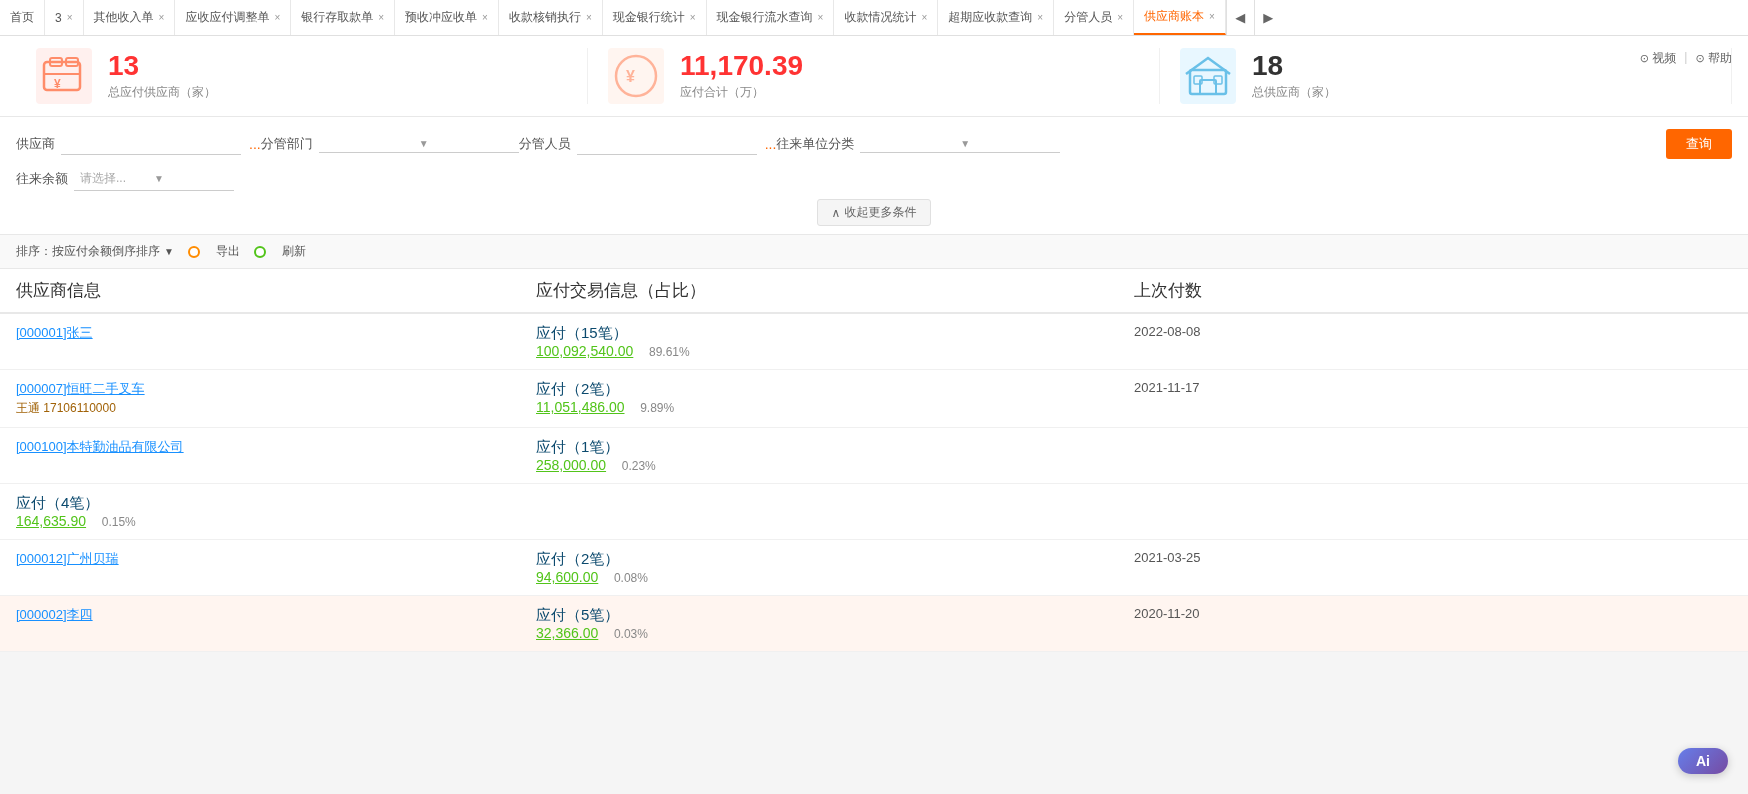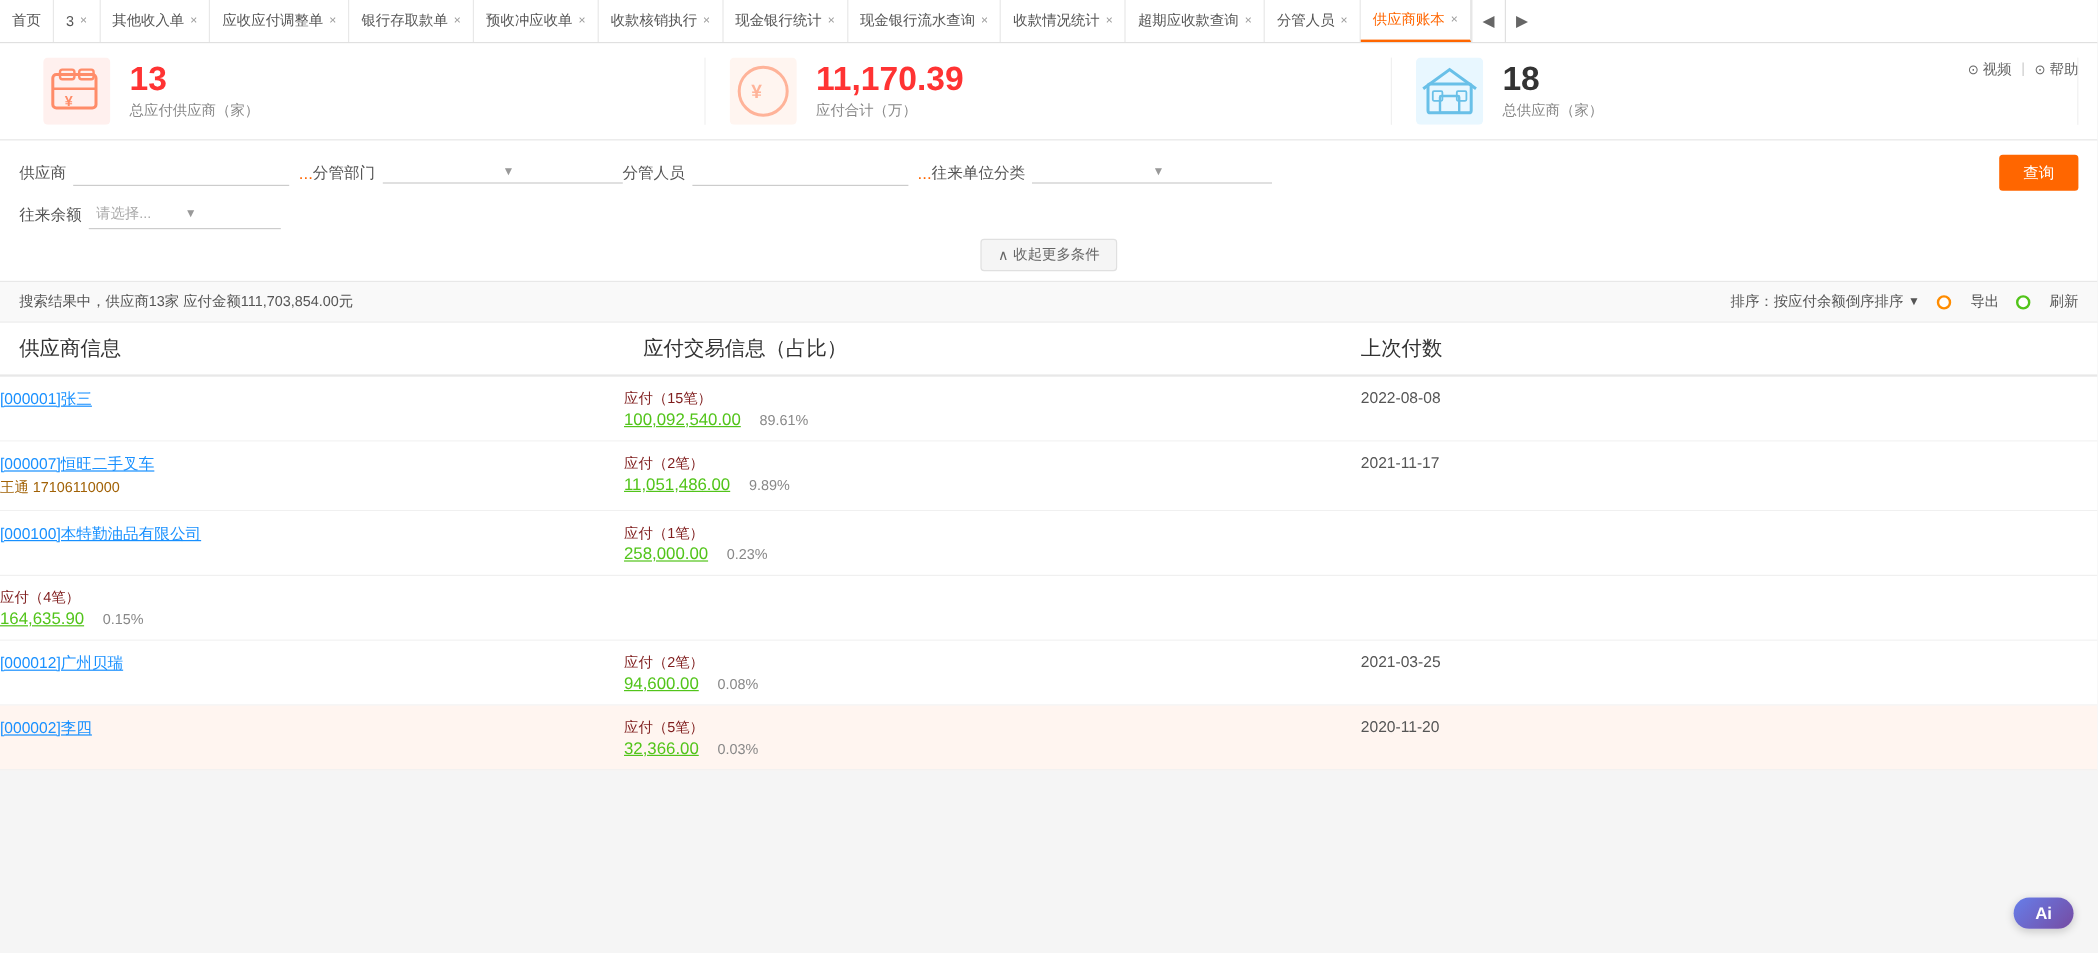--- a/index.html
+++ b/index.html
@@ -74,27 +74,27 @@
 
     
     .table-wrap { background: #fff; margin: 0; }
     .table-header {
       display: grid; grid-template-columns: 520px 1fr 1fr;
       padding: 10px 16px; background: #fff; border-bottom: 2px solid #e8e8e8;
       font-size: 17px; font-weight: 500; color: #333;
     }
     .table-row {
       display: grid; grid-template-columns: 520px 1fr 1fr;
-      padding: 10px 0; border-bottom: 1px solid #f0f0f0;
+      padding: 10px 16px; border-bottom: 1px solid #f0f0f0;
       align-items: start; background: #fff;
     }
     .table-row.highlighted { background: #fff5f0; }
     .supplier-link { color: #1890ff; text-decoration: underline; cursor: pointer; font-size: 13px; }
     .supplier-sub { font-size: 12px; color: #a16207; margin-top: 2px; }
-    .tx-label { font-size: 12px; color: #7f1d1d; }
+    .tx-label { font-size: 15px; color: #0c4a6e; }
     .tx-amount { font-size: 14px; color: #52c41a; font-weight: 500; cursor: pointer; text-decoration: underline; }
     .tx-percent { font-size: 12px; color: #888; margin-left: 12px; }
     .last-pay { font-size: 13px; color: #555; }
 
     
     .main-content { height: calc(794px - 36px); overflow-y: auto; }
     ::-webkit-scrollbar { width: 6px; }
     ::-webkit-scrollbar-thumb { background: #ccc; border-radius: 3px; }
   </style>
 </head>
@@ -265,21 +265,20 @@
 
     <div style="text-align:center; margin-top:4px;">
       <div class="collapse-btn">
         <span>∧</span>
         <span>收起更多条件</span>
       </div>
     </div>
   </div>
 
   <div class="result-bar">
-    <div class="summary">搜索结果中，供应商13家   应付金额111,703,854.00元</div>
     <div class="actions">
       <div class="sort-select">
         <span>排序：按应付余额倒序排序</span>
         <span style="font-size:10px;">▼</span>
       </div>
       <div class="action-btn">
         <span class="orange-circle"></span>
         <span>导出</span>
       </div>
       <div class="action-btn">

